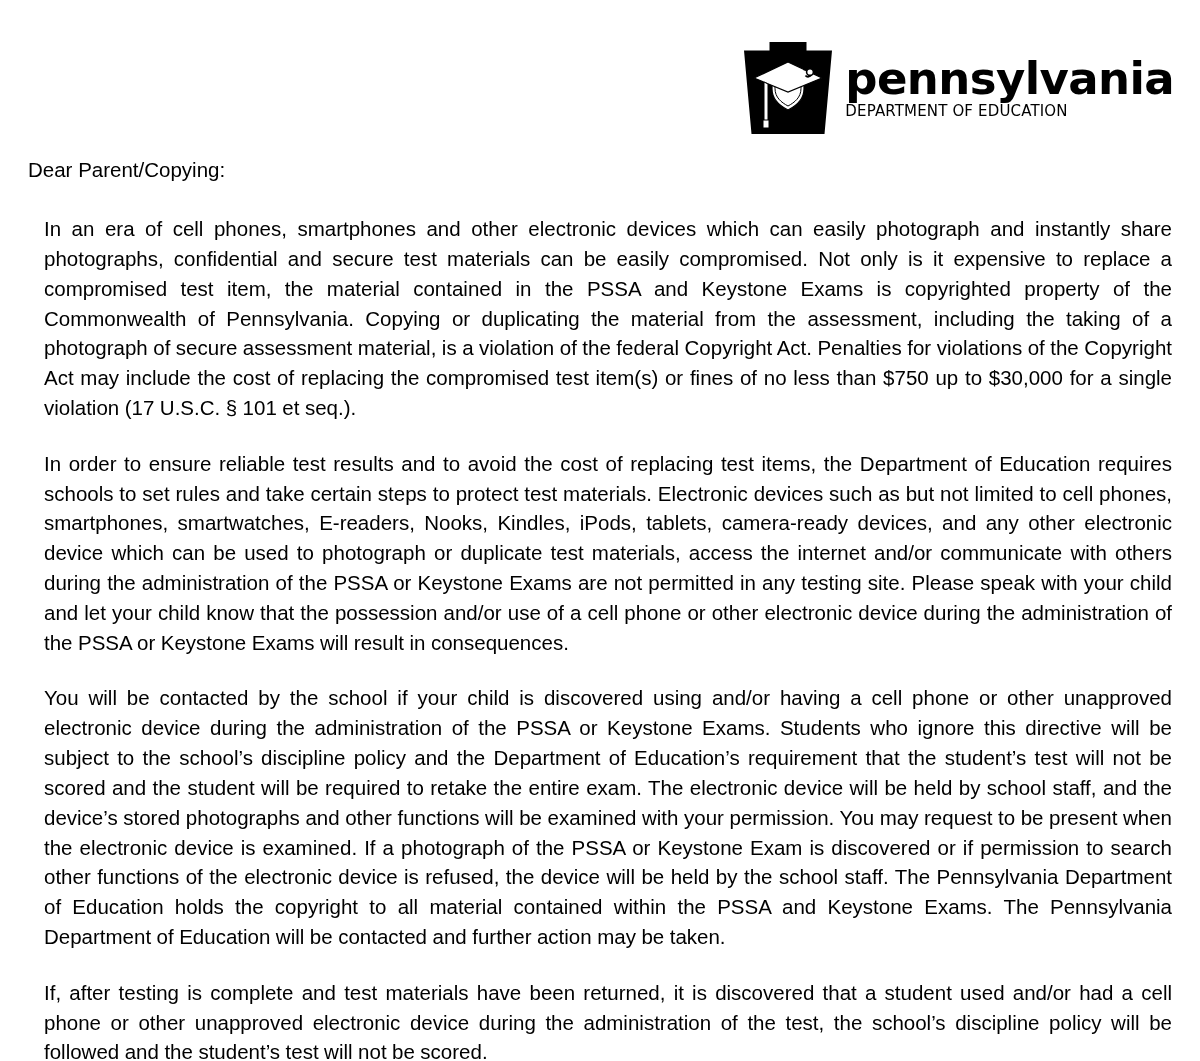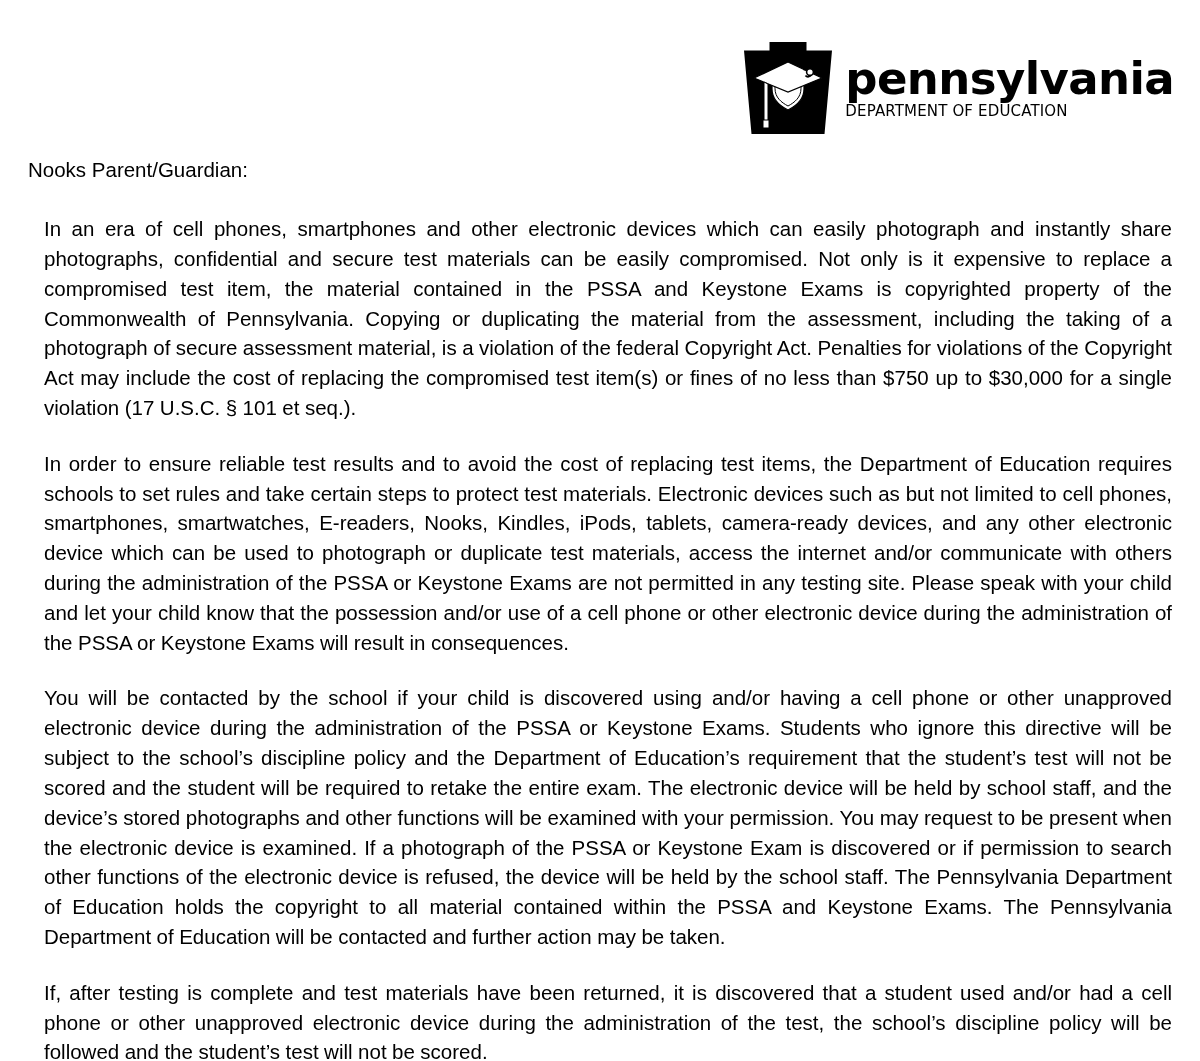--- a/index.html
+++ b/index.html
@@ -117,21 +117,21 @@
       <div class="logo-words">
         <div class="logo-wordmark">pennsylvania</div>
         <div class="logo-subwordmark">DEPARTMENT OF EDUCATION</div>
       </div>
 
     </div>
   </div>
 
   <div class="letter">
 
-    <p class="salutation">Nooks Parent/Guardian:</p>
+    <p class="salutation">Dear Parent/Copying:</p>
 
     <p class="para">In an era of cell phones, smartphones and other electronic devices which can easily photograph and instantly share photographs, confidential and secure test materials can be easily compromised. Not only is it expensive to replace a compromised test item, the material contained in the PSSA and Keystone Exams is copyrighted property of the Commonwealth of Pennsylvania. Copying or duplicating the material from the assessment, including the taking of a photograph of secure assessment material, is a violation of the federal Copyright Act. Penalties for violations of the Copyright Act may include the cost of replacing the compromised test item(s) or fines of no less than $750 up to $30,000 for a single violation (17 U.S.C. § 101 et seq.).</p>
 
     <p class="para">In order to ensure reliable test results and to avoid the cost of replacing test items, the Department of Education requires schools to set rules and take certain steps to protect test materials. Electronic devices such as but not limited to cell phones, smartphones, smartwatches, E-readers, Nooks, Kindles, iPods, tablets, camera-ready devices, and any other electronic device which can be used to photograph or duplicate test materials, access the internet and/or communicate with others during the administration of the PSSA or Keystone Exams are not permitted in any testing site. Please speak with your child and let your child know that the possession and/or use of a cell phone or other electronic device during the administration of the PSSA or Keystone Exams will result in consequences.</p>
 
     <p class="para">You will be contacted by the school if your child is discovered using and/or having a cell phone or other unapproved electronic device during the administration of the PSSA or Keystone Exams. Students who ignore this directive will be subject to the school’s discipline policy and the Department of Education’s requirement that the student’s test will not be scored and the student will be required to retake the entire exam. The electronic device will be held by school staff, and the device’s stored photographs and other functions will be examined with your permission. You may request to be present when the electronic device is examined. If a photograph of the PSSA or Keystone Exam is discovered or if permission to search other functions of the electronic device is refused, the device will be held by the school staff. The Pennsylvania Department of Education holds the copyright to all material contained within the PSSA and Keystone Exams. The Pennsylvania Department of Education will be contacted and further action may be taken.</p>
 
     <p class="para">If, after testing is complete and test materials have been returned, it is discovered that a student used and/or had a cell phone or other unapproved electronic device during the administration of the test, the school’s discipline policy will be followed and the student’s test will not be scored.</p>
 
   </div>

